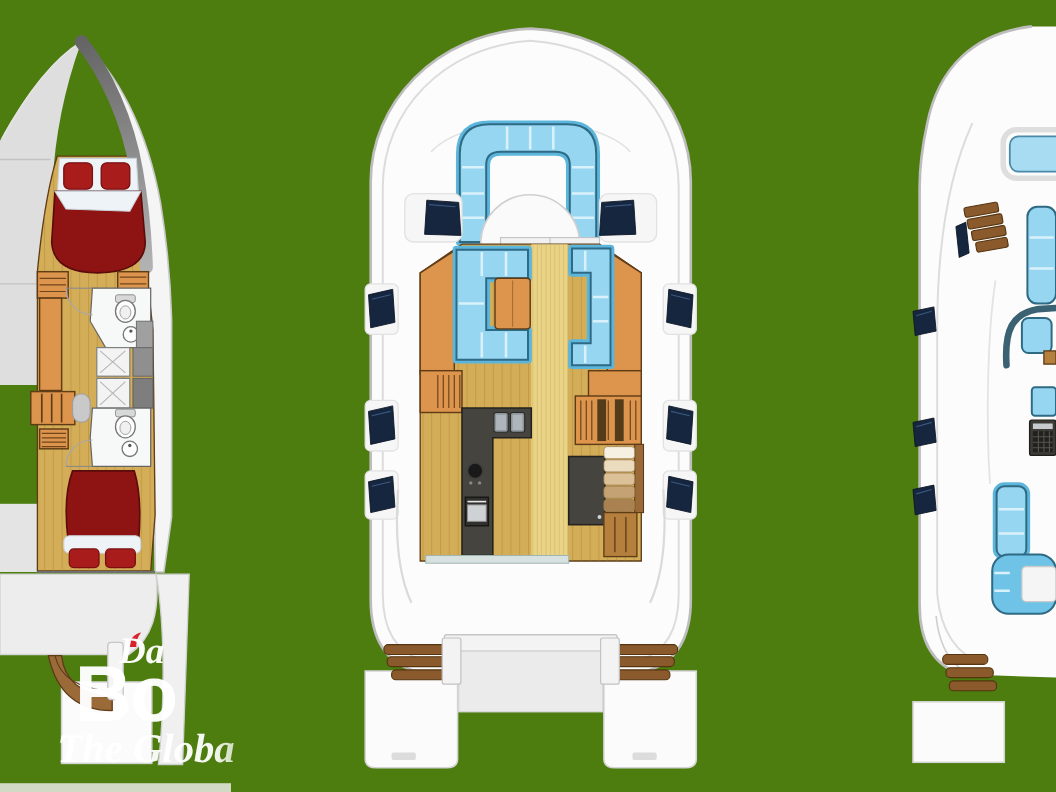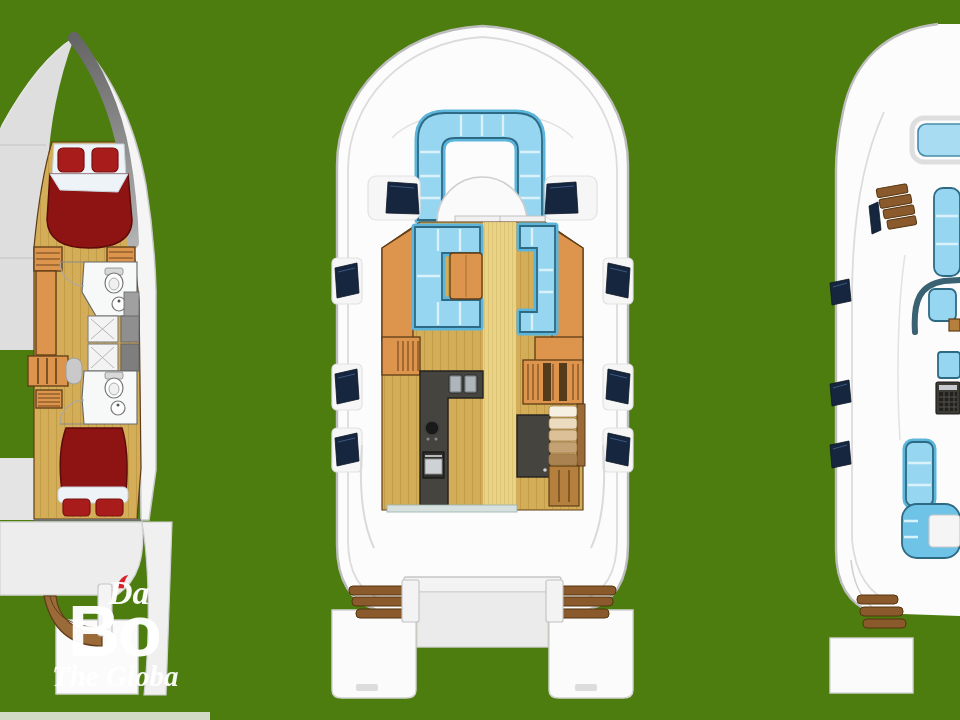--- a/index.html
+++ b/index.html
@@ -43,21 +43,21 @@
   .watermark{position:absolute;left:40px;top:568px;width:280px;height:140px;pointer-events:none;
     color:var(--wm-text,#ffffff);
     -webkit-mask-image:linear-gradient(90deg,#000 55%,transparent 85%);
     mask-image:linear-gradient(90deg,#000 55%,transparent 85%);}
   .wm-sail{position:absolute;left:76px;top:6px;width:14px;height:16px;}
   .wm-script{position:absolute;left:68px;top:6px;font-family:"Liberation Serif",serif;
     font-style:italic;font-weight:700;font-size:34px;opacity:.97;}
   .wm-brand{position:absolute;left:28px;top:22px;font-family:"Liberation Sans",sans-serif;
     font-weight:700;font-size:72px;letter-spacing:-2px;opacity:.97;}
   .wm-tagline{position:absolute;left:12px;top:92px;font-family:"Liberation Serif",serif;
-    font-style:italic;font-weight:700;font-size:29px;white-space:nowrap;opacity:.95;}
+    font-style:italic;font-weight:700;font-size:37px;white-space:nowrap;opacity:.95;}
 </style>
 </head>
 <body>
 
 <div class="stage">
 <svg width="960" height="720" viewBox="0 0 960 720">
   <defs>
     <linearGradient id="bandGrad" gradientUnits="userSpaceOnUse" x1="74" y1="38" x2="120" y2="245">
       <stop offset="0" stop-color="#656565"></stop>
           <stop offset="1" stop-color="#b2b2b2"></stop>

